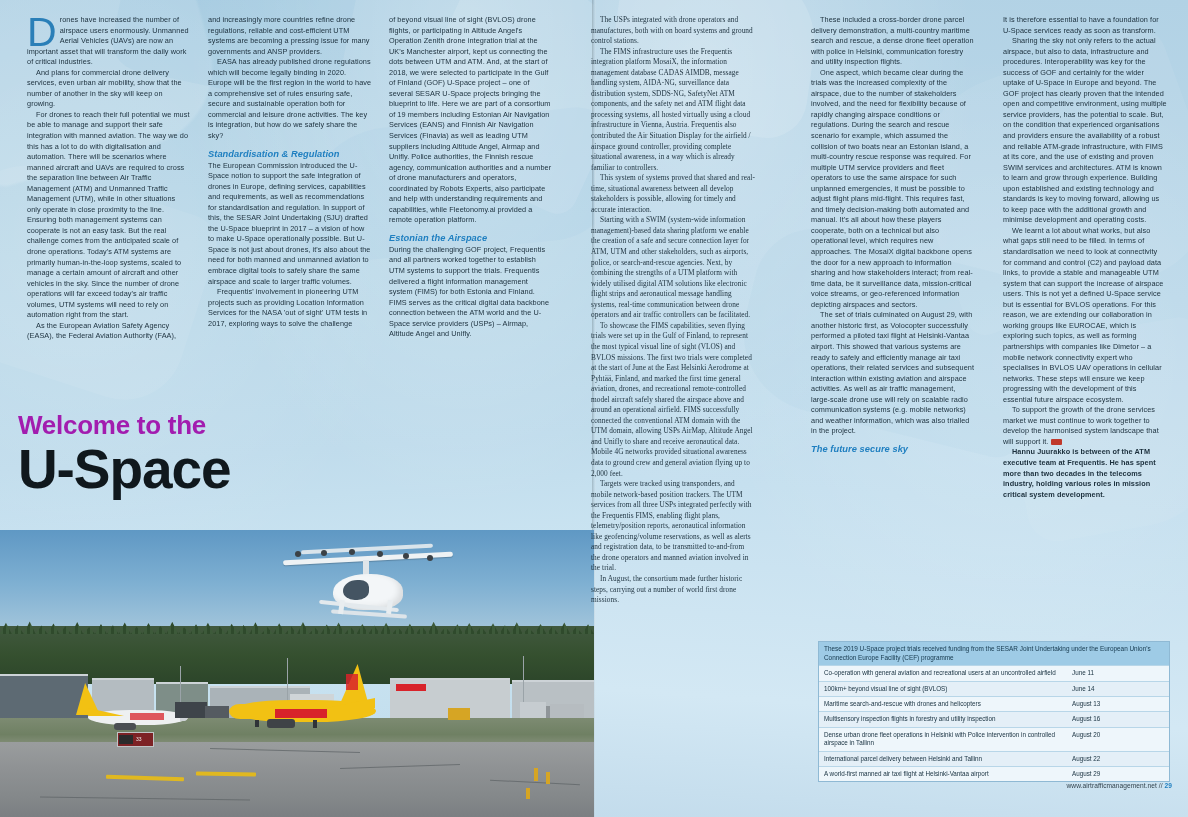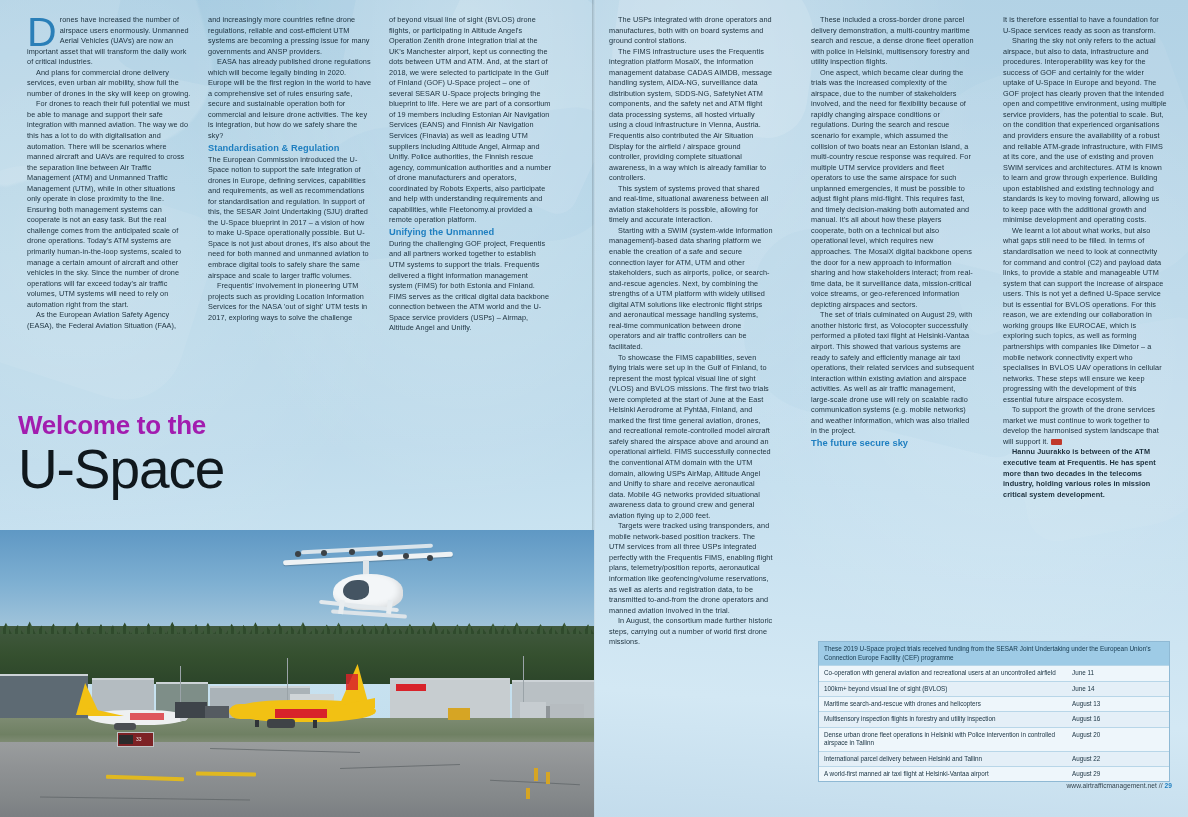--- a/index.html
+++ b/index.html
@@ -52,33 +52,33 @@
   .col{position:absolute;box-sizing:border-box;}
   .body-text{
     font-size:7.3px;line-height:10.55px;color:#1b2f3c;
     text-align:left;letter-spacing:.01em;
   }
   .body-text p{margin:0;text-indent:9px;}
   .body-text p.noindent{text-indent:0;}
   .body-text p.bold{font-weight:bold;}
   .sub-head{
     color:#1f7fc0;font-weight:bold;font-size:9.3px;line-height:11px;
-    margin:1px 0 1px 0;letter-spacing:.005em;
+    margin:7px 0 1px 0;letter-spacing:.005em;font-style:italic;
   }
 
   
   .dropcap{
     float:left;font-size:41px;line-height:32px;font-weight:400;
     color:#2a7fb8;margin:1px 3px -2px 0;font-family:"Liberation Sans",sans-serif;
   }
 
   
   .masthead{position:absolute;left:18px;top:406px;width:345px;}
   .mast-line1{font-size:26px;line-height:38px;color:#a21caf;font-weight:700;letter-spacing:-.01em;}
-  .mast-line2{font-size:55px;line-height:54px;color:#10181d;font-weight:normal;letter-spacing:-.02em;margin-top:-2px;}
+  .mast-line2{font-size:55px;line-height:54px;color:#10181d;font-weight:bold;letter-spacing:-.02em;margin-top:-2px;}
   .standfirst{
     position:absolute;left:375px;top:415px;width:205px;
     font-size:9.4px;line-height:13.6px;color:#17262f;
   }
 
   
   .photo{position:absolute;left:0;top:530px;width:594px;height:287px;overflow:hidden;}
   .ph-sky{position:absolute;left:0;top:0;width:594px;height:120px;
     background:linear-gradient(180deg,#5f98c4 0%,#7fb0d2 45%,#a9c9dd 90%,#bcd3e2 100%);}
   .ph-trees{position:absolute;left:0;top:96px;width:594px;height:58px;
@@ -147,36 +147,36 @@
     <div class="bg-shape sh8"></div>
     <div class="bg-shape sh9"></div>
   </div>
 
   <div class="gutter"></div>
 
   <div class="col body-text" style="left:27px; top:15px; width:164px;">
     <p class="noindent">
       <span class="dropcap">D</span><span>rones have increased the number of airspace users enormously. Unmanned Aerial Vehicles (UAVs) are now an important asset that will transform the daily work of critical industries.</span>
     </p>
-    <p><span>And plans for commercial drone delivery services, even urban air mobility, show full the number of drones in the sky will keep on growing.</span></p>
+    <p><span>And plans for commercial drone delivery services, even urban air mobility, show that the number of another in the sky will keep on growing.</span></p>
     <p><span>For drones to reach their full potential we must be able to manage and support their safe integration with manned aviation. The way we do this has a lot to do with digitalisation and automation. There will be scenarios where manned aircraft and UAVs are required to cross the separation line between Air Traffic Management (ATM) and Unmanned Traffic Management (UTM), while in other situations only operate in close proximity to the line. Ensuring both management systems can cooperate is not an easy task. But the real challenge comes from the anticipated scale of drone operations. Today's ATM systems are primarily human-in-the-loop systems, scaled to manage a certain amount of aircraft and other vehicles in the sky. Since the number of drone operations will far exceed today's air traffic volumes, UTM systems will need to rely on automation right from the start.</span></p>
-    <p><span>As the European Aviation Safety Agency (EASA), the Federal Aviation Situation (FAA),</span></p>
+    <p><span>As the European Aviation Safety Agency (EASA), the Federal Aviation Authority (FAA),</span></p>
   </div>
 
   <div class="col body-text" style="left:208px; top:15px; width:164px;">
     <p class="noindent"><span>and increasingly more countries refine drone regulations, reliable and cost-efficient UTM systems are becoming a pressing issue for many governments and ANSP providers.</span></p>
     <p><span>EASA has already published drone regulations which will become legally binding in 2020. Europe will be the first region in the world to have a comprehensive set of rules ensuring safe, secure and sustainable operation both for commercial and leisure drone activities. The key is integration, but how do we safely share the sky?</span></p>
     <div class="sub-head">Standardisation &amp; Regulation</div>
     <p class="noindent"><span>The European Commission introduced the U-Space notion to support the safe integration of drones in Europe, defining services, capabilities and requirements, as well as recommendations for standardisation and regulation. In support of this, the SESAR Joint Undertaking (SJU) drafted the U-Space blueprint in 2017 – a vision of how to make U-Space operationally possible. But U-Space is not just about drones, it's also about the need for both manned and unmanned aviation to embrace digital tools to safely share the same airspace and scale to larger traffic volumes.</span></p>
     <p><span>Frequentis' involvement in pioneering UTM projects such as providing Location Information Services for the NASA 'out of sight' UTM tests in 2017, exploring ways to solve the challenge</span></p>
   </div>
 
   <div class="col body-text" style="left:389px; top:15px; width:164px;">
     <p class="noindent"><span>of beyond visual line of sight (BVLOS) drone flights, or participating in Altitude Angel's Operation Zenith drone integration trial at the UK's Manchester airport, kept us connecting the dots between UTM and ATM. And, at the start of 2018, we were selected to participate in the Gulf of Finland (GOF) U-Space project – one of several SESAR U-Space projects bringing the blueprint to life. Here we are part of a consortium of 19 members including Estonian Air Navigation Services (EANS) and Finnish Air Navigation Services (Finavia) as well as leading UTM suppliers including Altitude Angel, Airmap and Unifly. Police authorities, the Finnish rescue agency, communication authorities and a number of drone manufacturers and operators, coordinated by Robots Experts, also participate and help with understanding requirements and capabilities, while Fleetonomy.ai provided a remote operation platform.</span></p>
-    <div class="sub-head">Unifying the Unmanned</div>
+    <div class="sub-head">Estonian the Airspace</div>
     <p class="noindent"><span>During the challenging GOF project, Frequentis and all partners worked together to establish UTM systems to support the trials. Frequentis delivered a flight information management system (FIMS) for both Estonia and Finland. FIMS serves as the critical digital data backbone connection between the ATM world and the U-Space service providers (USPs) – Airmap, Altitude Angel and Unifly.</span></p>
   </div>
 
   <div class="masthead">
     <div class="mast-line1">Welcome to the</div>
     <div class="mast-line2">U-Space</div>
   </div>
 
   <div class="photo">
     <div class="ph-sky"></div>
@@ -272,32 +272,32 @@
       <div style="position:absolute;left:44px;top:66px;width:80px;height:4px;background:#e3e9ed;
                   border-radius:2px;transform:rotate(6deg);"></div>
       <div style="position:absolute;left:56px;top:74px;width:76px;height:4px;background:#dde4e9;
                   border-radius:2px;transform:rotate(4deg);"></div>
       <div style="position:absolute;left:64px;top:62px;width:5px;height:14px;background:#e8edf0;transform:rotate(8deg);"></div>
       <div style="position:absolute;left:112px;top:62px;width:5px;height:14px;background:#e8edf0;transform:rotate(8deg);"></div>
     </div>
 
   </div>
 
-  <div class="col body-text" style="left:609px; top:15px; width:164px;">
+  <div class="col body-text" style="left:591px; top:15px; width:164px;font-family:Liberation Serif, serif;">
     <p><span>The USPs integrated with drone operators and manufactures, both with on board systems and ground control stations.</span></p>
     <p><span>The FIMS infrastructure uses the Frequentis integration platform MosaiX, the information management database CADAS AIMDB, message handling system, AIDA-NG, surveillance data distribution system, SDDS-NG, SafetyNet ATM components, and the safety net and ATM flight data processing systems, all hosted virtually using a cloud infrastructure in Vienna, Austria. Frequentis also contributed the Air Situation Display for the airfield / airspace ground controller, providing complete situational awareness, in a way which is already familiar to controllers.</span></p>
-    <p><span>This system of systems proved that shared and real-time, situational awareness between all aviation stakeholders is possible, allowing for timely and accurate interaction.</span></p>
+    <p><span>This system of systems proved that shared and real-time, situational awareness between all develop stakeholders is possible, allowing for timely and accurate interaction.</span></p>
     <p><span>Starting with a SWIM (system-wide information management)-based data sharing platform we enable the creation of a safe and secure connection layer for ATM, UTM and other stakeholders, such as airports, police, or search-and-rescue agencies. Next, by combining the strengths of a UTM platform with widely utilised digital ATM solutions like electronic flight strips and aeronautical message handling systems, real-time communication between drone operators and air traffic controllers can be facilitated.</span></p>
     <p><span>To showcase the FIMS capabilities, seven flying trials were set up in the Gulf of Finland, to represent the most typical visual line of sight (VLOS) and BVLOS missions. The first two trials were completed at the start of June at the East Helsinki Aerodrome at Pyhtää, Finland, and marked the first time general aviation, drones, and recreational remote-controlled model aircraft safely shared the airspace above and around an operational airfield. FIMS successfully connected the conventional ATM domain with the UTM domain, allowing USPs AirMap, Altitude Angel and Unifly to share and receive aeronautical data. Mobile 4G networks provided situational awareness data to ground crew and general aviation flying up to 2,000 feet.</span></p>
     <p><span>Targets were tracked using transponders, and mobile network-based position trackers. The UTM services from all three USPs integrated perfectly with the Frequentis FIMS, enabling flight plans, telemetry/position reports, aeronautical information like geofencing/volume reservations, as well as alerts and registration data, to be transmitted to-and-from the drone operators and manned aviation involved in the trial.</span></p>
     <p><span>In August, the consortium made further historic steps, carrying out a number of world first drone missions.</span></p>
   </div>
 
   <div class="col body-text" style="left:811px; top:15px; width:164px;">
-    <p><span>These included a cross-border drone parcel delivery demonstration, a multi-country maritime search and rescue, a dense drone fleet operation with police in Helsinki, multisensory forestry and utility inspection flights.</span></p>
+    <p><span>These included a cross-border drone parcel delivery demonstration, a multi-country maritime search and rescue, a dense drone fleet operation with police in Helsinki, communication forestry and utility inspection flights.</span></p>
     <p><span>One aspect, which became clear during the trials was the increased complexity of the airspace, due to the number of stakeholders involved, and the need for flexibility because of rapidly changing airspace conditions or regulations. During the search and rescue scenario for example, which assumed the collision of two boats near an Estonian island, a multi-country rescue response was required. For multiple UTM service providers and fleet operators to use the same airspace for such unplanned emergencies, it must be possible to adjust flight plans mid-flight. This requires fast, and timely decision-making both automated and manual. It's all about how these players cooperate, both on a technical but also operational level, which requires new approaches. The MosaiX digital backbone opens the door for a new approach to information sharing and how stakeholders interact; from real-time data, be it surveillance data, mission-critical voice streams, or geo-referenced information depicting airspaces and sectors.</span></p>
     <p><span>The set of trials culminated on August 29, with another historic first, as Volocopter successfully performed a piloted taxi flight at Helsinki-Vantaa airport. This showed that various systems are ready to safely and efficiently manage air taxi operations, their related services and subsequent interaction within existing aviation and airspace activities. As well as air traffic management, large-scale drone use will rely on scalable radio communication systems (e.g. mobile networks) and weather information, which was also trialled in the project.</span></p>
     <div class="sub-head">The future secure sky</div>
   </div>
 
   <div class="col body-text" style="left:1003px; top:15px; width:164px;">
     <p class="noindent"><span>It is therefore essential to have a foundation for U-Space services ready as soon as transform.</span></p>
     <p><span>Sharing the sky not only refers to the actual airspace, but also to data, infrastructure and procedures. Interoperability was key for the success of GOF and certainly for the wider uptake of U-Space in Europe and beyond. The GOF project has clearly proven that the intended open and competitive environment, using multiple service providers, has the potential to scale. But, on the condition that experienced organisations and providers ensure the availability of a robust and reliable ATM-grade infrastructure, with FIMS at its core, and the use of existing and proven SWIM services and architectures. ATM is known to learn and grow through experience. Building upon established and existing technology and standards is key to moving forward, allowing us to keep pace with the additional growth and minimise development and operating costs.</span></p>
     <p><span>We learnt a lot about what works, but also what gaps still need to be filled. In terms of standardisation we need to look at connectivity for command and control (C2) and payload data links, to provide a stable and manageable UTM system that can support the increase of airspace users. This is not yet a defined U-Space service but is essential for BVLOS operations. For this reason, we are extending our collaboration in working groups like EUROCAE, which is exploring such topics, as well as forming partnerships with companies like Dimetor – a mobile network connectivity expert who specialises in BVLOS UAV operations in cellular networks. These steps will ensure we keep progressing with the development of this essential future airspace ecosystem.</span></p>
     <p><span>To support the growth of the drone services market we must continue to work together to develop the harmonised system landscape that will support it.</span><span class="bullet-mark"></span></p>

